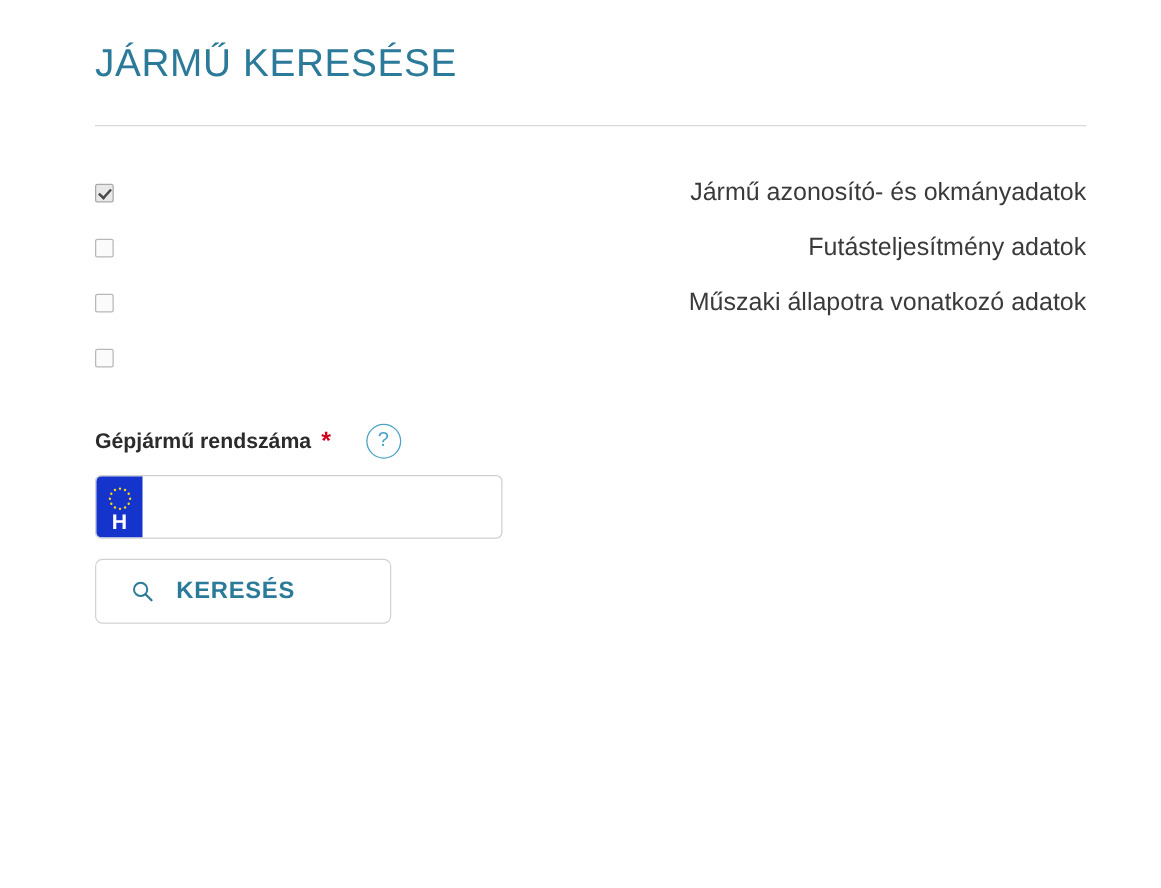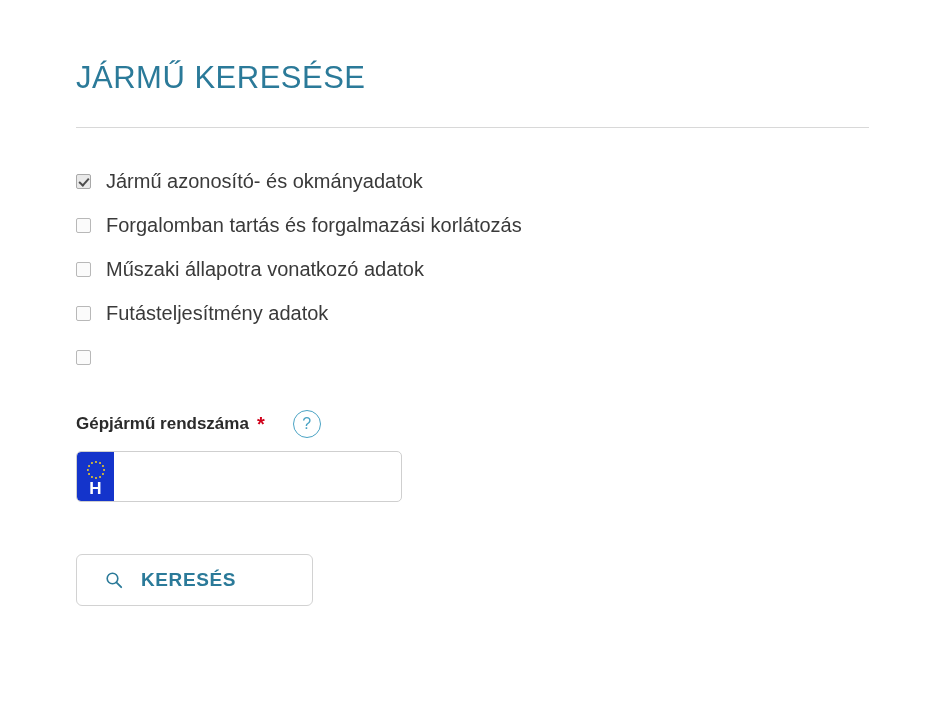--- a/index.html
+++ b/index.html
@@ -12,21 +12,21 @@
     height: 710px;
     font-family: "Liberation Sans", sans-serif;
     color: #333333;
     overflow: hidden;
   }
   .page {
     position: relative;
     width: 929px;
     height: 710px;
     box-sizing: border-box;
-    padding: 51px 60px 0 76px;
+    padding: 24px 60px 0 76px;
   }
   .page-title {
     font-size: 31px;
     font-weight: 400;
     color: #2b7a99;
     letter-spacing: 0.5px;
     margin: 8px 0 0 0;
     line-height: 1.2;
   }
   .title-rule {
@@ -37,20 +37,21 @@
   .checkbox-list {
     margin-top: 38px;
     list-style: none;
     padding: 0;
   }
   .checkbox-row {
     display: flex;
     align-items: center;
     height: 30px;
     margin-bottom: 14px;
+    justify-content: space-between;
   }
   .cb {
     width: 15px;
     height: 15px;
     box-sizing: border-box;
     border: 1px solid #b8b8b8;
     border-radius: 2px;
     background: #fbfbfb;
     margin-right: 15px;
     flex: 0 0 auto;
@@ -159,21 +160,21 @@
     border: 0;
     outline: none;
     font-size: 20px;
     padding: 0 12px;
     color: #333;
     font-family: "Liberation Sans", sans-serif;
     background: transparent;
   }
 
   .search-button {
-    margin-top: 52px;
+    margin-top: 16px;
     width: 237px;
     height: 52px;
     border: 1px solid #d2d2d2;
     border-radius: 6px;
     background: #ffffff;
     display: flex;
     align-items: center;
     cursor: pointer;
     box-sizing: border-box;
   }
@@ -200,33 +201,29 @@
   <div class="title-rule"></div>
 
   <ul class="checkbox-list">
 
     <li class="checkbox-row">
       <span class="cb checked"></span>
       <span class="cb-label">Jármű azonosító- és okmányadatok</span>
     </li>
 
 
+
     <li class="checkbox-row">
       <span class="cb"></span>
-      <span class="cb-label">Forgalomban tartás és forgalmazási korlátozás</span>
+      <span class="cb-label">Futásteljesítmény adatok</span>
     </li>
 
     <li class="checkbox-row">
       <span class="cb"></span>
       <span class="cb-label">Műszaki állapotra vonatkozó adatok</span>
-    </li>
-
-    <li class="checkbox-row">
-      <span class="cb"></span>
-      <span class="cb-label">Futásteljesítmény adatok</span>
     </li>
 
     <li class="checkbox-row">
       <span class="cb"></span>
     </li>
 
   </ul>
 
   <div class="field-block">
     <div class="field-label-row">

